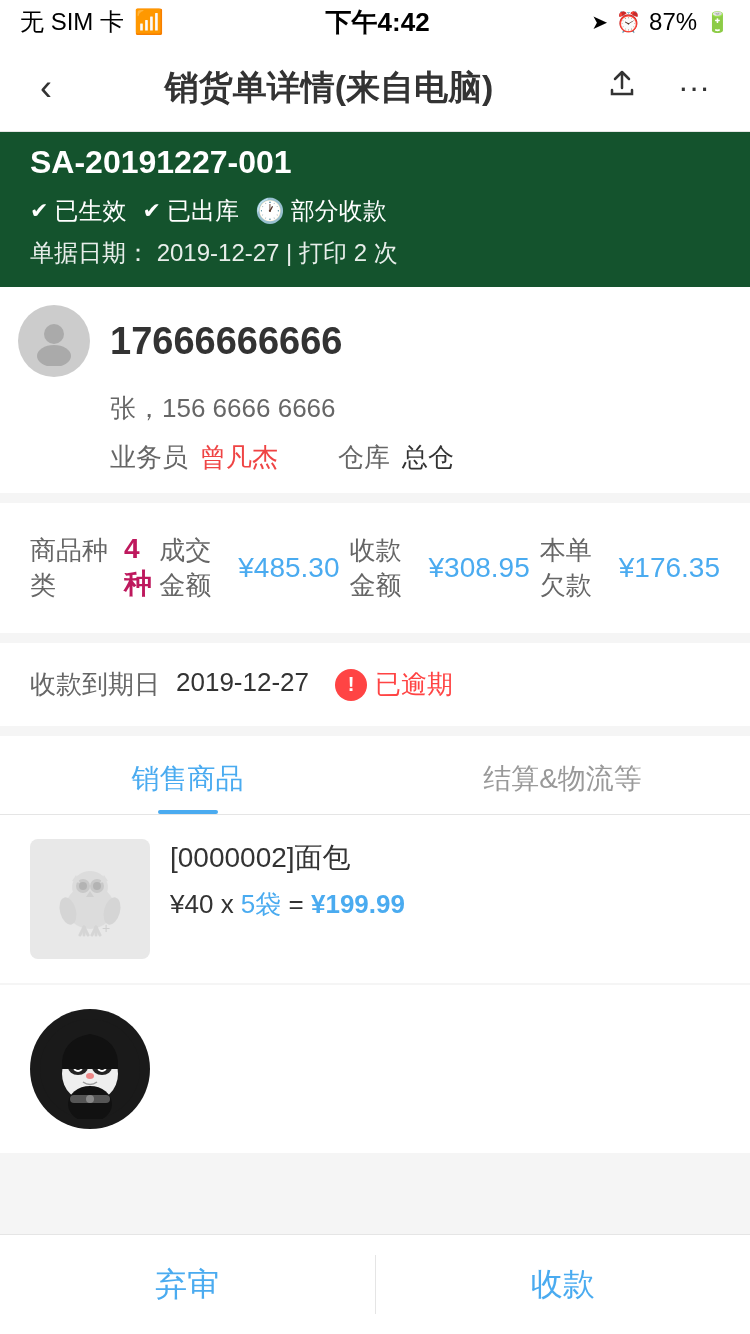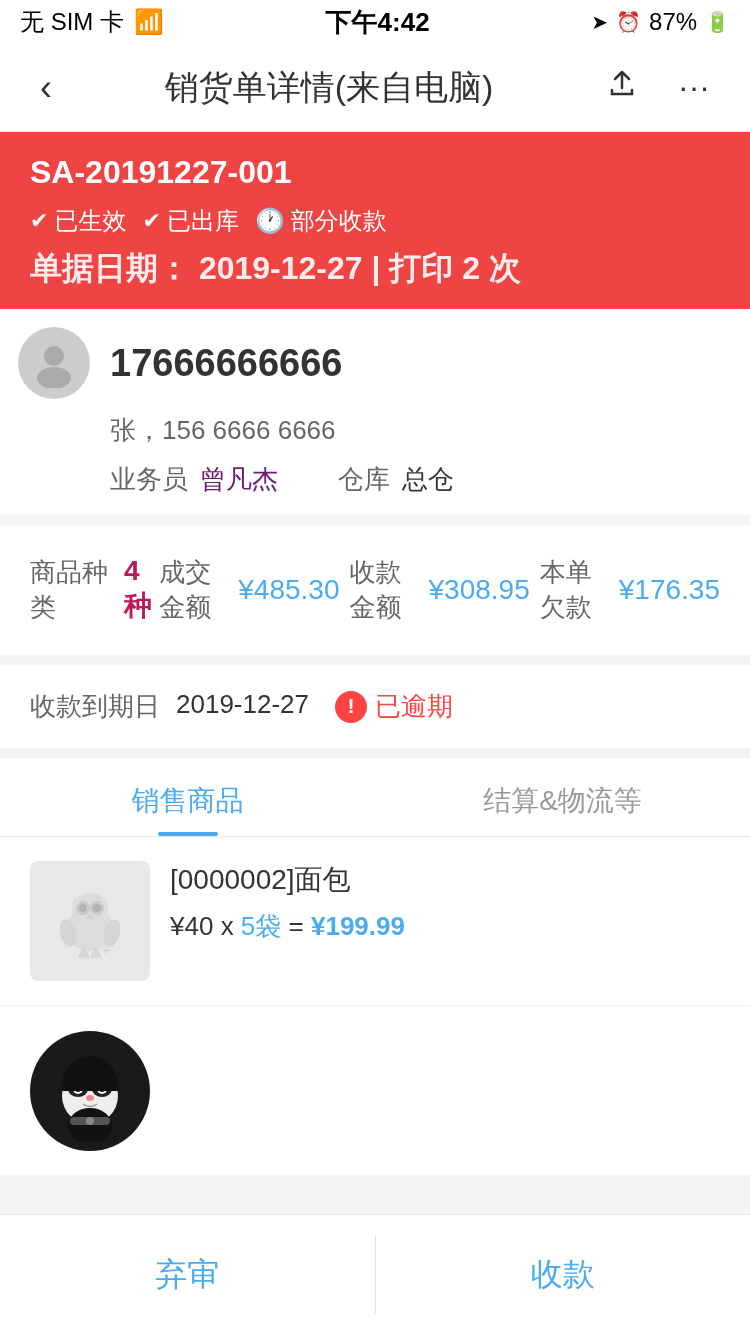--- a/index.html
+++ b/index.html
@@ -41,39 +41,39 @@
     .nav-back {
       font-size: 36px;
       color: #333;
       cursor: pointer;
       padding: 10px;
     }
     .nav-title {
       flex: 1;
       text-align: center;
       font-size: 34px;
-      font-weight: 400;
+      font-weight: 700;
       color: #333;
     }
     .nav-actions {
       display: flex;
       align-items: center;
       gap: 20px;
     }
     .nav-share, .nav-more {
       font-size: 32px;
       color: #333;
       cursor: pointer;
       padding: 10px;
     }
 
     
     .header-banner {
-      background: #ef4444;
-      padding: 22px 30px 18px;
+      background: #14532d;
+      padding: 12px 30px 18px;
     }
     .banner-order-id {
       font-size: 32px;
       font-weight: 700;
       color: #fff;
       margin-bottom: 12px;
     }
     .banner-badges {
       display: inline-flex;
       gap: 16px;
@@ -81,24 +81,23 @@
     }
     .badge {
       display: flex;
       align-items: center;
       gap: 6px;
       font-size: 24px;
       color: #fff;
     }
     .badge-check { color: #fff; font-size: 22px; }
     .banner-date {
-      font-size: 32px;
+      font-size: 24px;
       color: rgba(255,255,255,0.9);
       margin-top: 10px;
-      font-weight: bold;
     }
 
     
     .customer-section {
       background: #fff;
       padding: 18px;
       display: flex;
       flex-direction: column;
       border-bottom: 10px solid #f5f5f5;
     }
@@ -133,21 +132,21 @@
     }
     .customer-meta {
       display: flex;
       align-items: center;
       font-size: 26px;
       color: #333;
       margin-left: 92px;
       gap: 0;
     }
     .meta-label { color: #666; }
-    .meta-value { color: #701a75; margin-right: 60px; }
+    .meta-value { color: #ef4444; margin-right: 60px; }
     .meta-label2 { color: #666; }
     .meta-value2 { color: #333; }
 
     
     .summary-section {
       background: #fff;
       padding: 30px;
       border-bottom: 10px solid #f5f5f5;
       display: flex;
       justify-content: space-between;
@@ -298,21 +297,21 @@
     }
     .product-price .qty { color: #4AABF0; }
     .product-price .total { color: #4AABF0; font-weight: 600; }
 
     
     .bottom-bar {
       position: fixed;
       bottom: 0;
       left: 0;
       width: 750px;
-      height: 120px;
+      height: 100px;
       background: #fff;
       border-top: 1px solid #e5e5e5;
       display: flex;
     }
     .bottom-btn {
       flex: 1;
       display: flex;
       align-items: center;
       justify-content: center;
       font-size: 32px;

